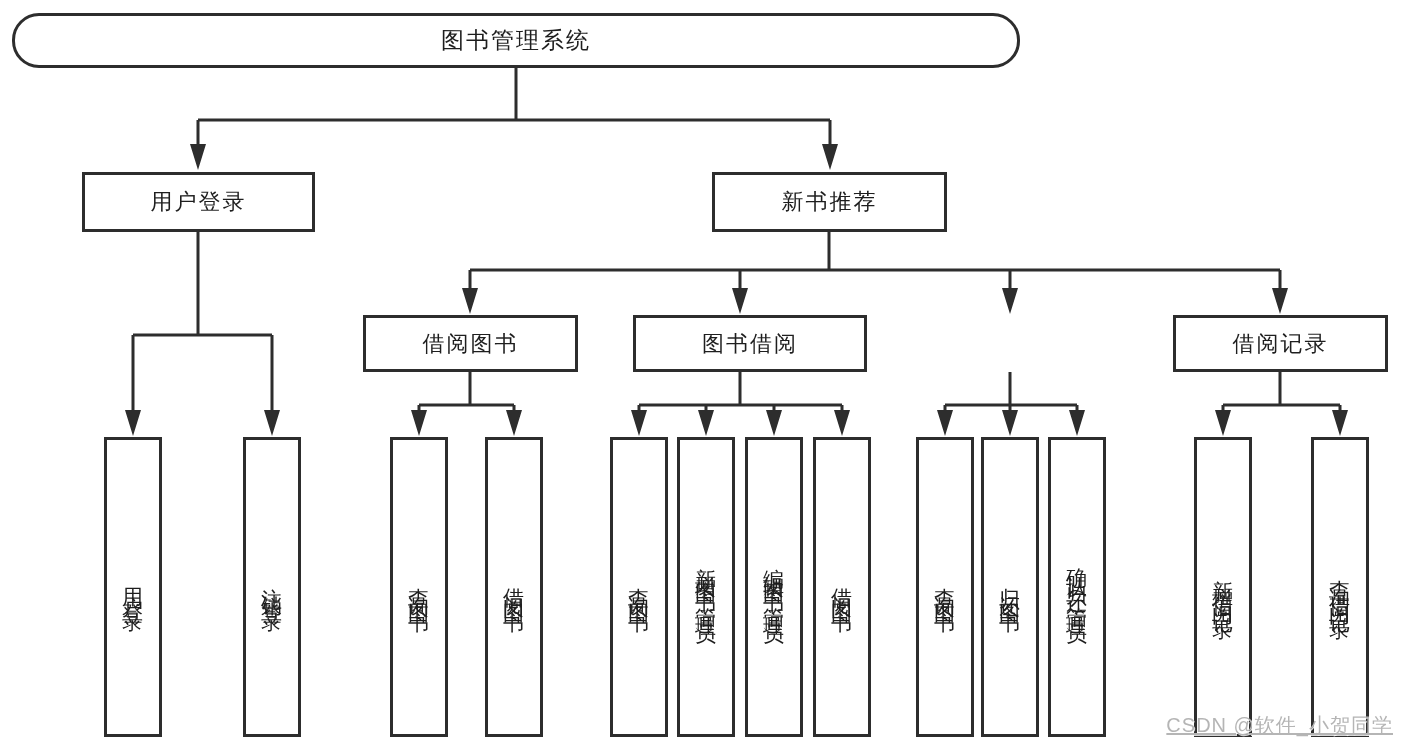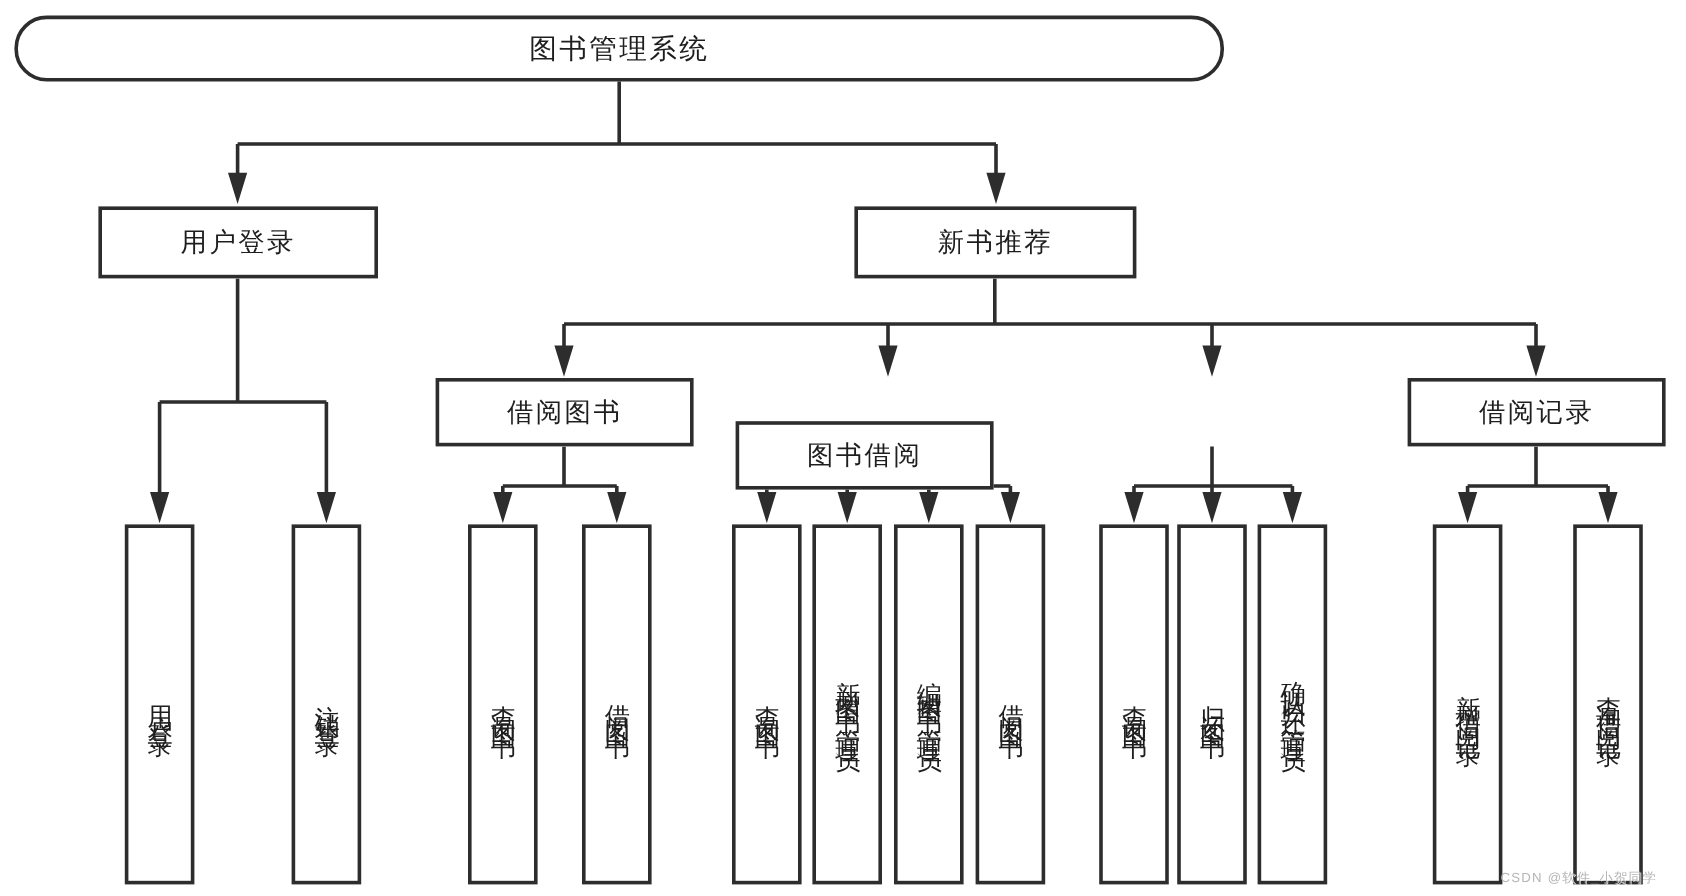--- a/index.html
+++ b/index.html
@@ -26,45 +26,45 @@
     background:var(--bg);
     display:flex;align-items:center;justify-content:center;
     text-align:center;
   }
   .node .label{display:block;white-space:nowrap;}
   .root-node{left:12px;top:13px;width:1008px;height:55px;font-size:23px;letter-spacing:2px;border-radius:27px;}
   .branch{font-size:22px;letter-spacing:2px;}
   .n-user-login{left:82px;top:172px;width:233px;height:60px;}
   .n-book-management{left:712px;top:172px;width:235px;height:60px;}
   .n-new-book{left:363px;top:315px;width:215px;height:57px;}
-  .n-book-borrow{left:613px;top:315px;width:215px;height:57px;margin-top:36px;}
+  .n-book-borrow{left:633px;top:315px;width:234px;height:57px;}
   .n-current-borrow{left:903px;top:315px;width:215px;height:57px;}
   .n-borrow-record{left:1173px;top:315px;width:215px;height:57px;}
   .leaf{
     top:437px;width:58px;height:300px;
     font-size:21px;
   }
   .leaf .label{
     writing-mode:vertical-rl;
     text-orientation:mixed;
     letter-spacing:8px;
     white-space:nowrap;
     line-height:1;
   }
   .l-a1{left:104px;} .l-a2{left:243px;}
   .l-b1{left:390px;} .l-b2{left:485px;}
   .l-c1{left:610px;} .l-c2{left:677px;} .l-c3{left:745px;} .l-c4{left:813px;}
   .l-d1{left:916px;} .l-d2{left:981px;} .l-d3{left:1048px;}
   .l-e1{left:1194px;} .l-e2{left:1311px;}
   .watermark{
-    position:absolute;right:24px;bottom:8px;
-    font-size:11px;letter-spacing:1px;
+    position:absolute;right:12px;bottom:8px;
+    font-size:20px;letter-spacing:1px;
     color:var(--watermark);
     text-shadow:1px 1px 0 rgba(255,255,255,.8);
-    z-index:5;white-space:nowrap;
+    z-index:5;white-space:nowrap;text-decoration:underline;
   }
 </style>
 </head>
 <body>
 
 <div class="canvas">
 
   <svg class="wires" width="1405" height="747" viewBox="0 0 1405 747" xmlns="http://www.w3.org/2000/svg">
     <g>
       <path class="cline" d="M516,68 V120 M198,120 H830 M198,120 V146 M830,120 V146"></path>

